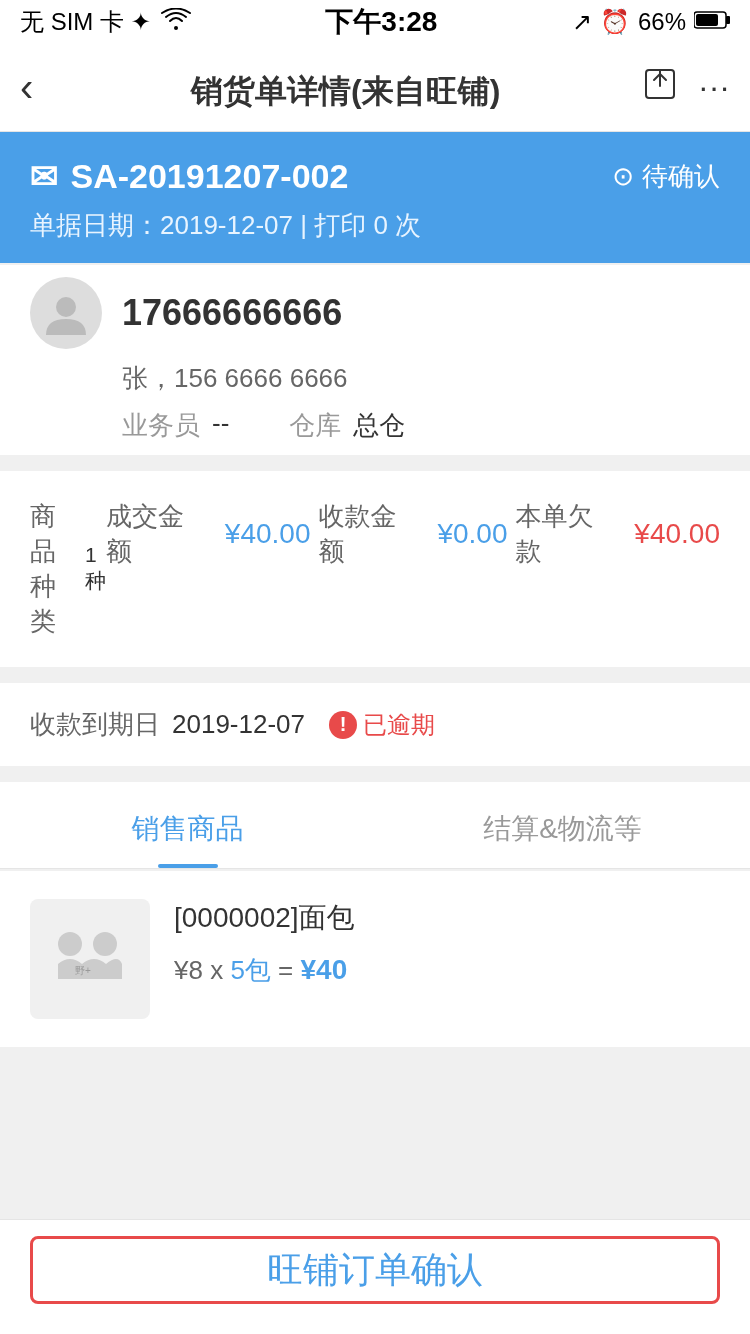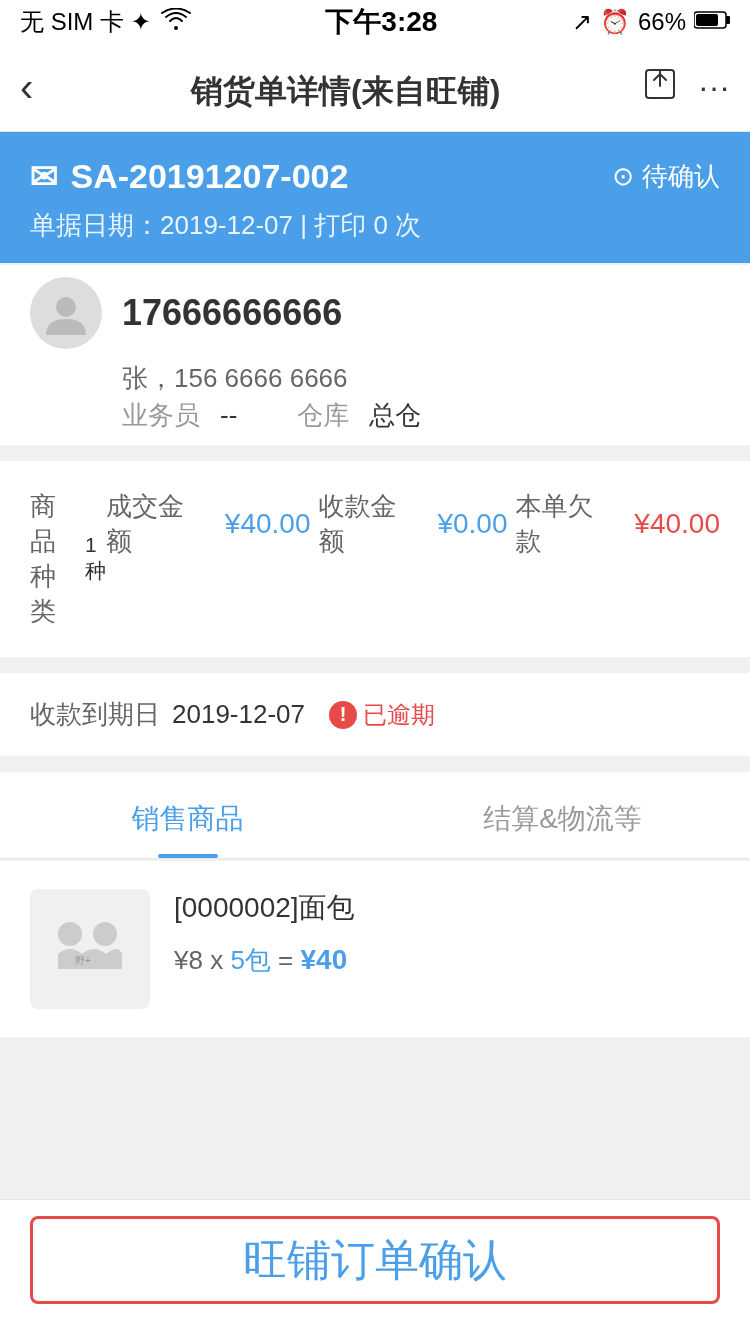--- a/index.html
+++ b/index.html
@@ -120,31 +120,31 @@
       flex-shrink: 0;
     }
     .customer-name {
       font-size: 36px;
       font-weight: 600;
       color: #333;
     }
     .customer-info {
       font-size: 26px;
       color: #666;
-      margin-bottom: 2px;
+      margin-bottom: 12px;
       padding-left: 92px;
     }
     .customer-meta {
       display: flex;
       gap: 60px;
       padding-left: 92px;
       font-size: 26px;
       color: #666;
     }
-    .meta-item { display: flex; gap: 20px; align-items: center; }
+    .meta-item { display: flex; gap: 12px; }
     .meta-label { color: #999; }
     .meta-value { color: #333; }
 
     
     .summary-card {
       background: #fff;
       padding: 28px 30px;
       margin-top: 16px;
       display: flex;
       align-items: flex-start;
@@ -286,25 +286,25 @@
       position: fixed;
       bottom: 0;
       left: 0;
       width: 750px;
       background: #fff;
       padding: 16px 30px 30px;
       border-top: 1px solid #e5e5e5;
     }
     .confirm-btn {
       width: 100%;
-      height: 88px;
+      height: 68px;
       background: #fff;
       border: 3px solid #e84a4a;
       border-radius: 8px;
-      font-size: 44px;
+      font-size: 36px;
       color: #4a9fe8;
       cursor: pointer;
       display: flex;
       align-items: center;
       justify-content: center;
     }
   </style>
 </head>
 <body>
 

